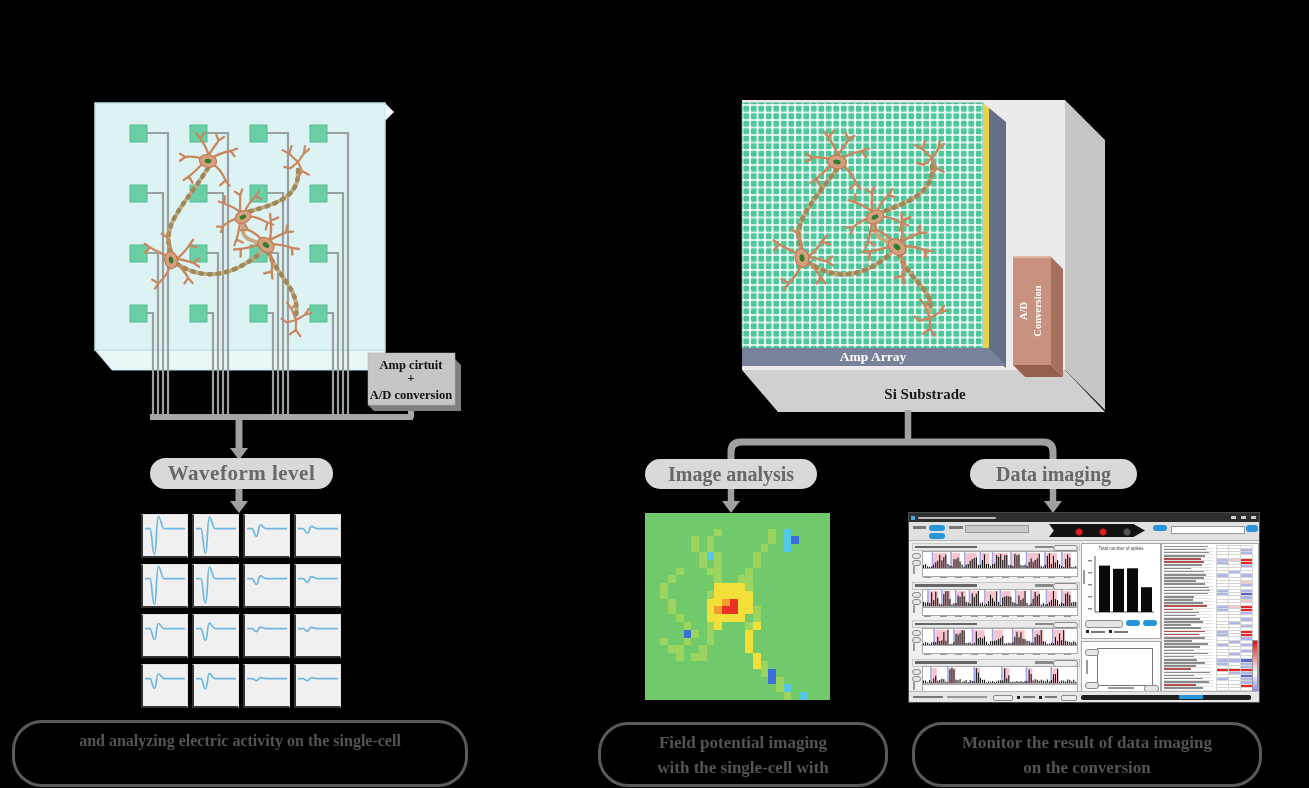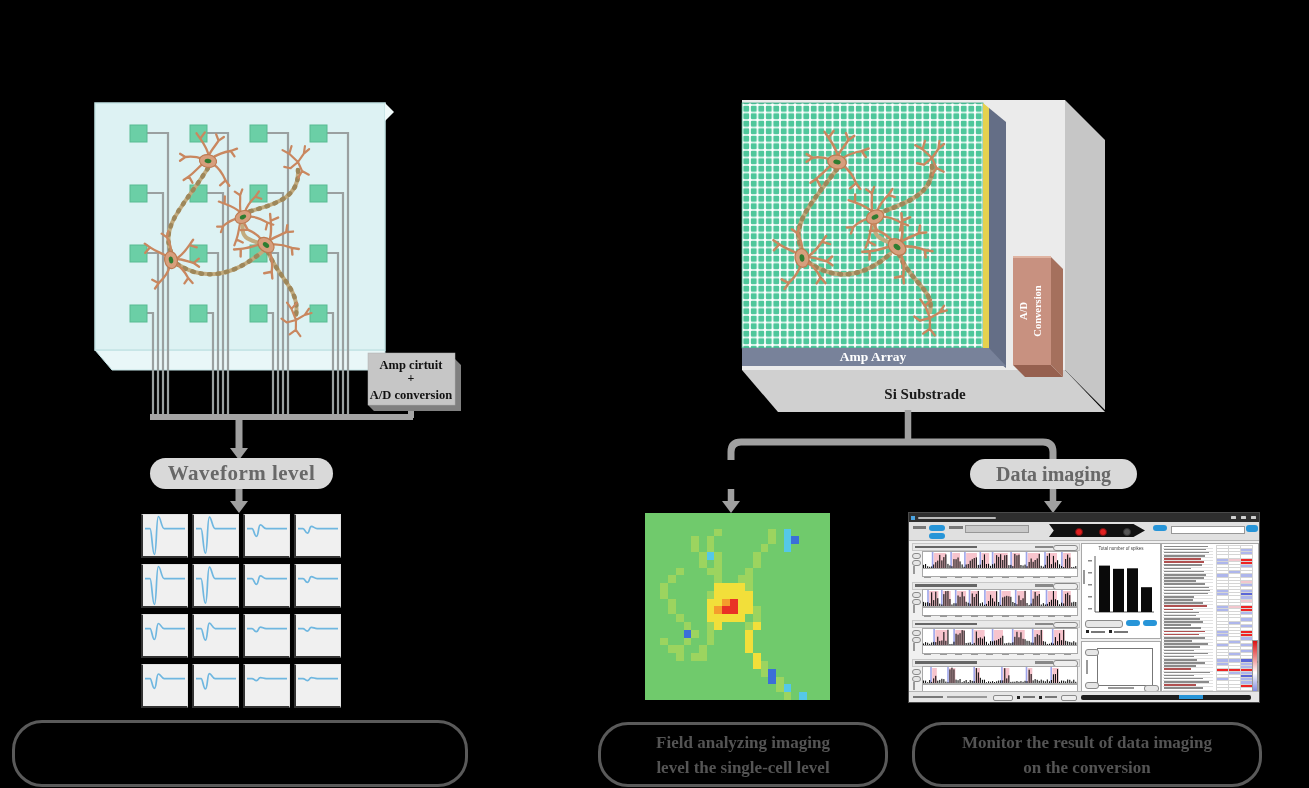--- a/index.html
+++ b/index.html
@@ -179,20 +179,21 @@
         <path d="M731,460 L731,452 Q731,442 741,442 L1043,442 Q1053,442 1053,452 L1053,460" stroke="#a0a0a0" stroke-width="7" fill="none"></path>
         <line x1="731" y1="489" x2="731" y2="502" stroke="#a0a0a0" stroke-width="6.5"></line>
         <polygon points="722,501 740,501 731,513" fill="#a0a0a0"></polygon>
         <line x1="1053" y1="489" x2="1053" y2="502" stroke="#a0a0a0" stroke-width="6.5"></line>
         <polygon points="1044,501 1062,501 1053,513" fill="#a0a0a0"></polygon>
       </g>
     </g>
   </svg>
 
   <div class="pill" style="left:150px;top:458px;width:183px;height:31px;line-height:31px;font-size:21px;letter-spacing:0.5px;">Waveform  level</div>
+  <div class="pill" style="left:645px;top:459px;width:172px;height:30px;line-height:30px;font-size:20px;">Image analysis</div>
   <div class="pill" style="left:970px;top:459px;width:167px;height:30px;line-height:30px;font-size:20px;">Data imaging</div>
 
   <div id="wave-grid">
       <div class="wave-cell" style="left: 141px; top: 514px; width: 44px; height: 41px;"><svg width="44" height="41" viewBox="0 0 44 41" style="position:static">
           <path d="M2,13.530000000000001 L7.04,13.530000000000001 C8.8,13.530000000000001 9.24,39.5 11.440000000000001,39.5 C13.64,39.5 13.2,1.5 15.399999999999999,1.5 C17.6,1.5 18.48,13.530000000000001 21.119999999999997,13.530000000000001 L42,13.530000000000001" stroke="#6fb7e0" stroke-width="1.7" fill="none"></path>
         </svg></div>
       <div class="wave-cell" style="left: 192px; top: 514px; width: 44px; height: 41px;"><svg width="44" height="41" viewBox="0 0 44 41" style="position:static">
           <path d="M2,13.530000000000001 L7.04,13.530000000000001 C8.8,13.530000000000001 9.24,38.2 11.440000000000001,38.2 C13.64,38.2 13.2,2.1 15.399999999999999,2.1 C17.6,2.1 18.48,13.530000000000001 21.119999999999997,13.530000000000001 L42,13.530000000000001" stroke="#6fb7e0" stroke-width="1.7" fill="none"></path>
         </svg></div>
       <div class="wave-cell" style="left: 243px; top: 514px; width: 44px; height: 41px;"><svg width="44" height="41" viewBox="0 0 44 41" style="position:static">
@@ -2233,22 +2234,23 @@
         <div style="position: absolute; left: 130px; top: 3.5px; width: 3px; height: 3px; background: rgb(34, 34, 34);"></div>
         <div style="position: absolute; left: 136px; top: 4px; width: 12px; height: 2px; background: rgb(119, 119, 119);"></div>
         <div style="position: absolute; left: 152px; top: 3px; width: 14px; height: 4px; background: rgb(238, 238, 238); border: 1px solid rgb(138, 138, 138); border-radius: 2px;"></div>
         <div style="position: absolute; left: 172px; top: 2.5px; width: 170px; height: 5px; background: rgb(31, 31, 31); border-radius: 2px;">
           <div style="position: absolute; left: 98px; top: 0.5px; width: 24px; height: 4px; background: rgb(39, 149, 216);"></div>
         </div>
       </div>
     </div>
 
   <div class="capbox" style="left:12px;top:720px;width:450px;height:56px;font-size:16px;line-height:26px;padding-top:5px;">
+    <div>and analyzing electric activity on the single-cell</div>
   </div>
   <div class="capbox" style="left:598px;top:722px;width:284px;height:54px;font-size:17px;line-height:25px;padding-top:5px;">
-    <div>Field analyzing imaging</div>
-    <div>level the single-cell level</div>
+    <div>Field potential imaging</div>
+    <div>with the single-cell with</div>
   </div>
   <div class="capbox" style="left:912px;top:722px;width:344px;height:54px;font-size:17px;line-height:25px;padding-top:5px;">
     <div>Monitor the result of data imaging</div>
     <div>on the conversion</div>
   </div>
 </div>
 
 </body></html>

